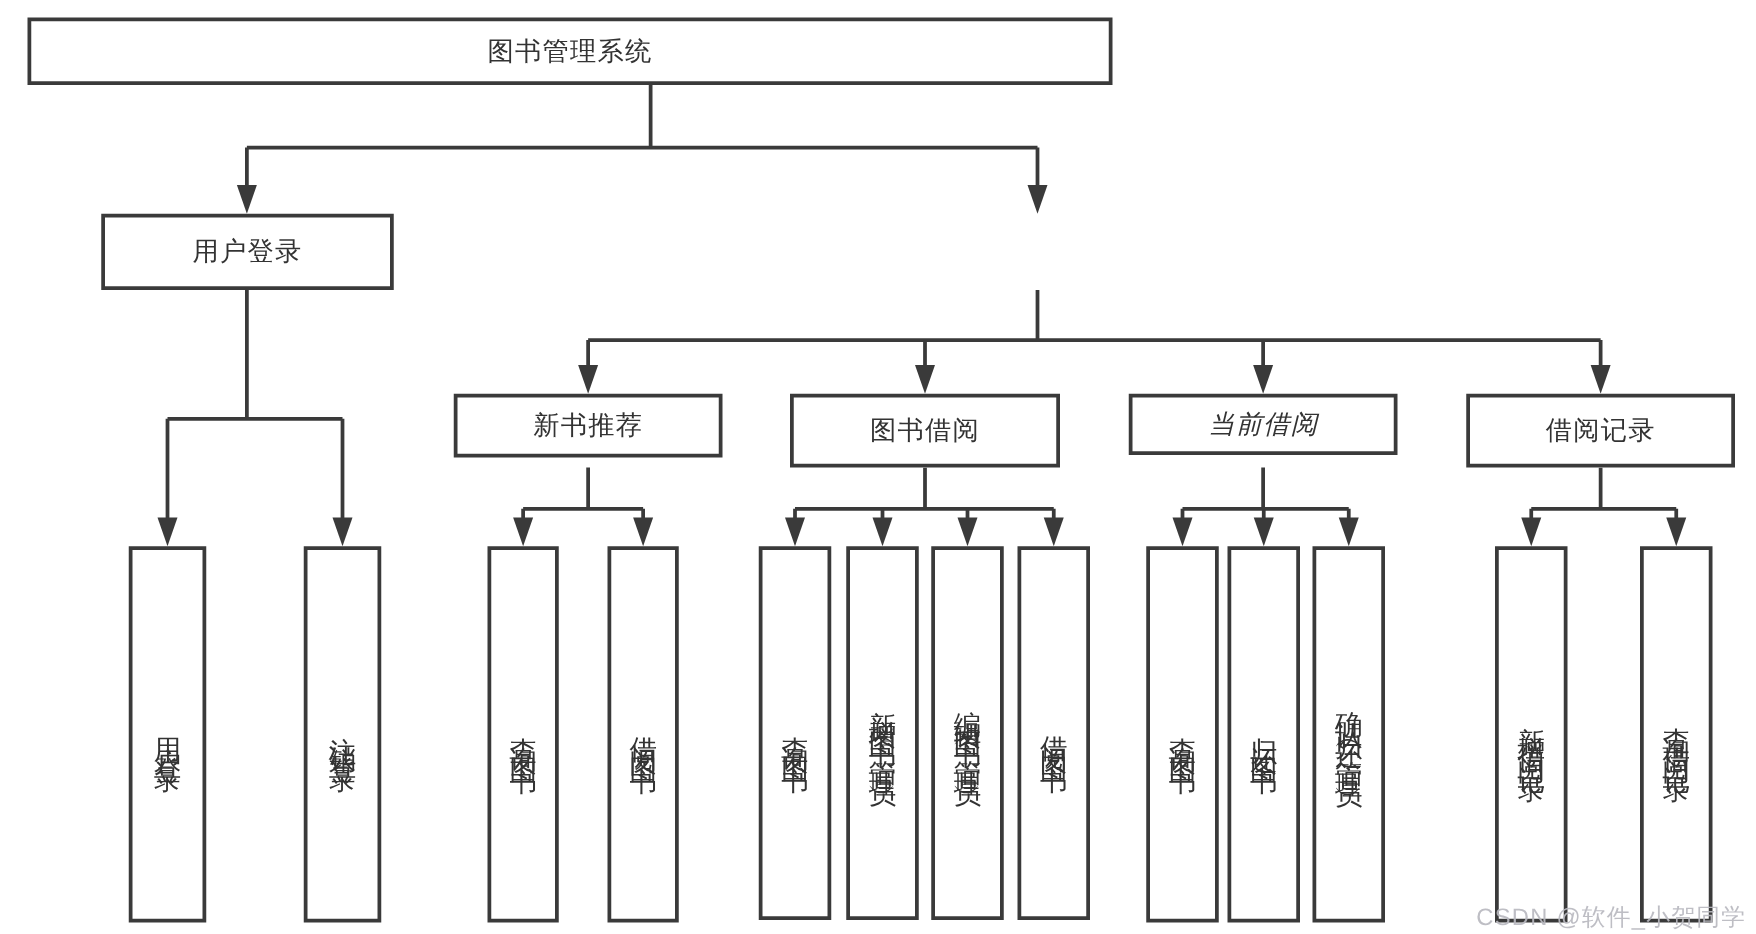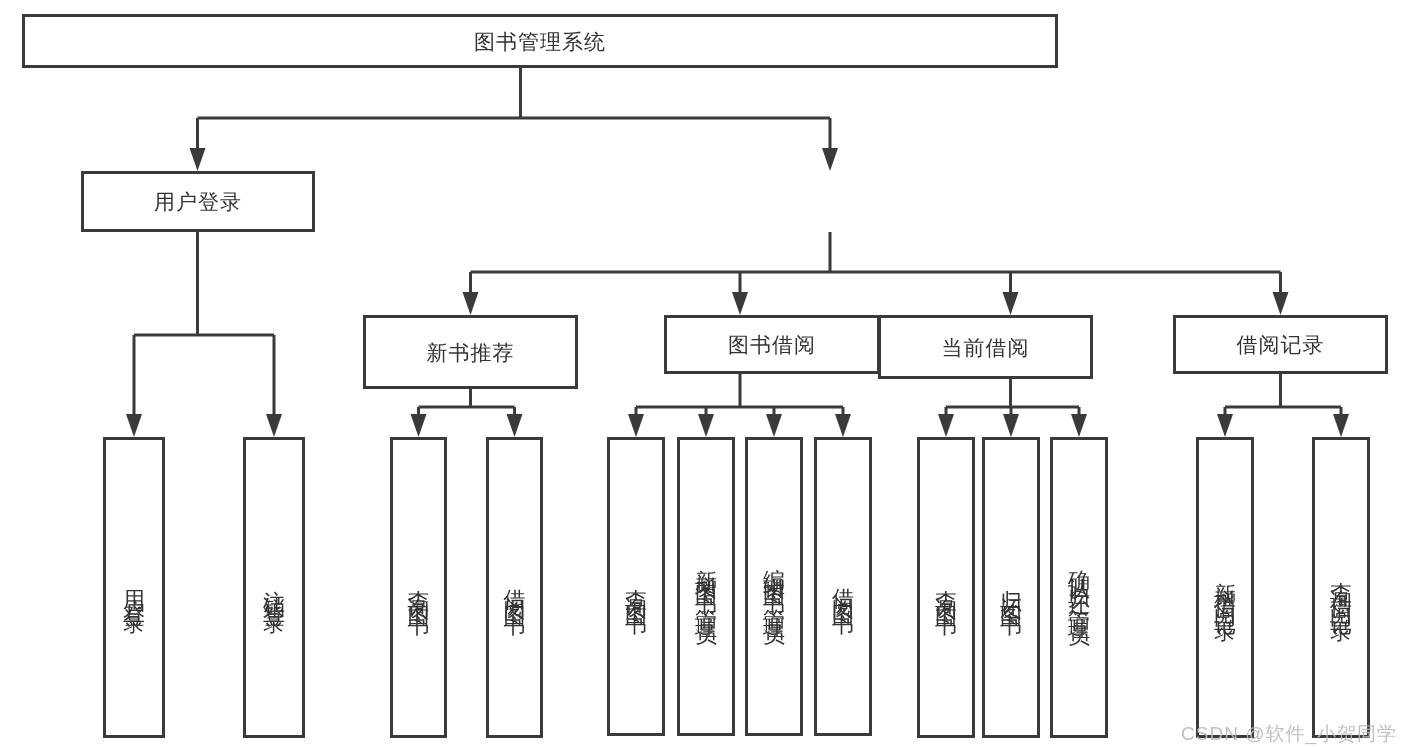--- a/index.html
+++ b/index.html
@@ -62,27 +62,27 @@
       <polygon points="706,437 698,414 714,414" class="arrow"></polygon>
       <polygon points="774,437 766,414 782,414" class="arrow"></polygon>
       <polygon points="843,437 835,414 851,414" class="arrow"></polygon>
       <polygon points="946,437 938,414 954,414" class="arrow"></polygon>
       <polygon points="1011,437 1003,414 1019,414" class="arrow"></polygon>
       <polygon points="1079,437 1071,414 1087,414" class="arrow"></polygon>
       <polygon points="1225,437 1217,414 1233,414" class="arrow"></polygon>
       <polygon points="1341,437 1333,414 1349,414" class="arrow"></polygon>
     </svg>
 
-  <div class="node" style="left:22px;top:14px;width:1036px;height:54px;">图书管理系统</div>
+  <div class="node" style="left:22px;top:14px;width:868px;height:54px;">图书管理系统</div>
 
   <div class="node" style="left:81px;top:171px;width:234px;height:61px;">用户登录</div>
 
-  <div class="node" style="left:363px;top:315px;width:215px;height:74px;text-align:center;">新书推荐</div>
-  <div class="node" style="left:664px;top:315px;width:216px;height:59px;">图书借阅</div>
-  <div class="node" style="left:878px;top:315px;width:215px;height:64px;">当前借阅</div>
+  <div class="node" style="left:363px;top:315px;width:215px;height:51px;text-align:center;">新书推荐</div>
+  <div class="node" style="left:632px;top:315px;width:216px;height:59px;">图书借阅</div>
+  <div class="node" style="left:903px;top:315px;width:215px;height:49px;font-style:italic;">当前借阅</div>
   <div class="node" style="left:1173px;top:315px;width:215px;height:59px;">借阅记录</div>
 
   <div class="node vert" style="left:103px;top:437px;width:62px;height:301px;">用户登录</div>
   <div class="node vert" style="left:243px;top:437px;width:62px;height:301px;">注销登录</div>
 
   <div class="node vert" style="left:390px;top:437px;width:57px;height:301px;">查询图书</div>
   <div class="node vert" style="left:486px;top:437px;width:57px;height:301px;">借阅图书</div>
 
   <div class="node vert" style="left:607px;top:437px;width:58px;height:299px;">查询图书</div>
   <div class="node vert" style="left:677px;top:437px;width:58px;height:299px;">新增图书（管理员）</div>

